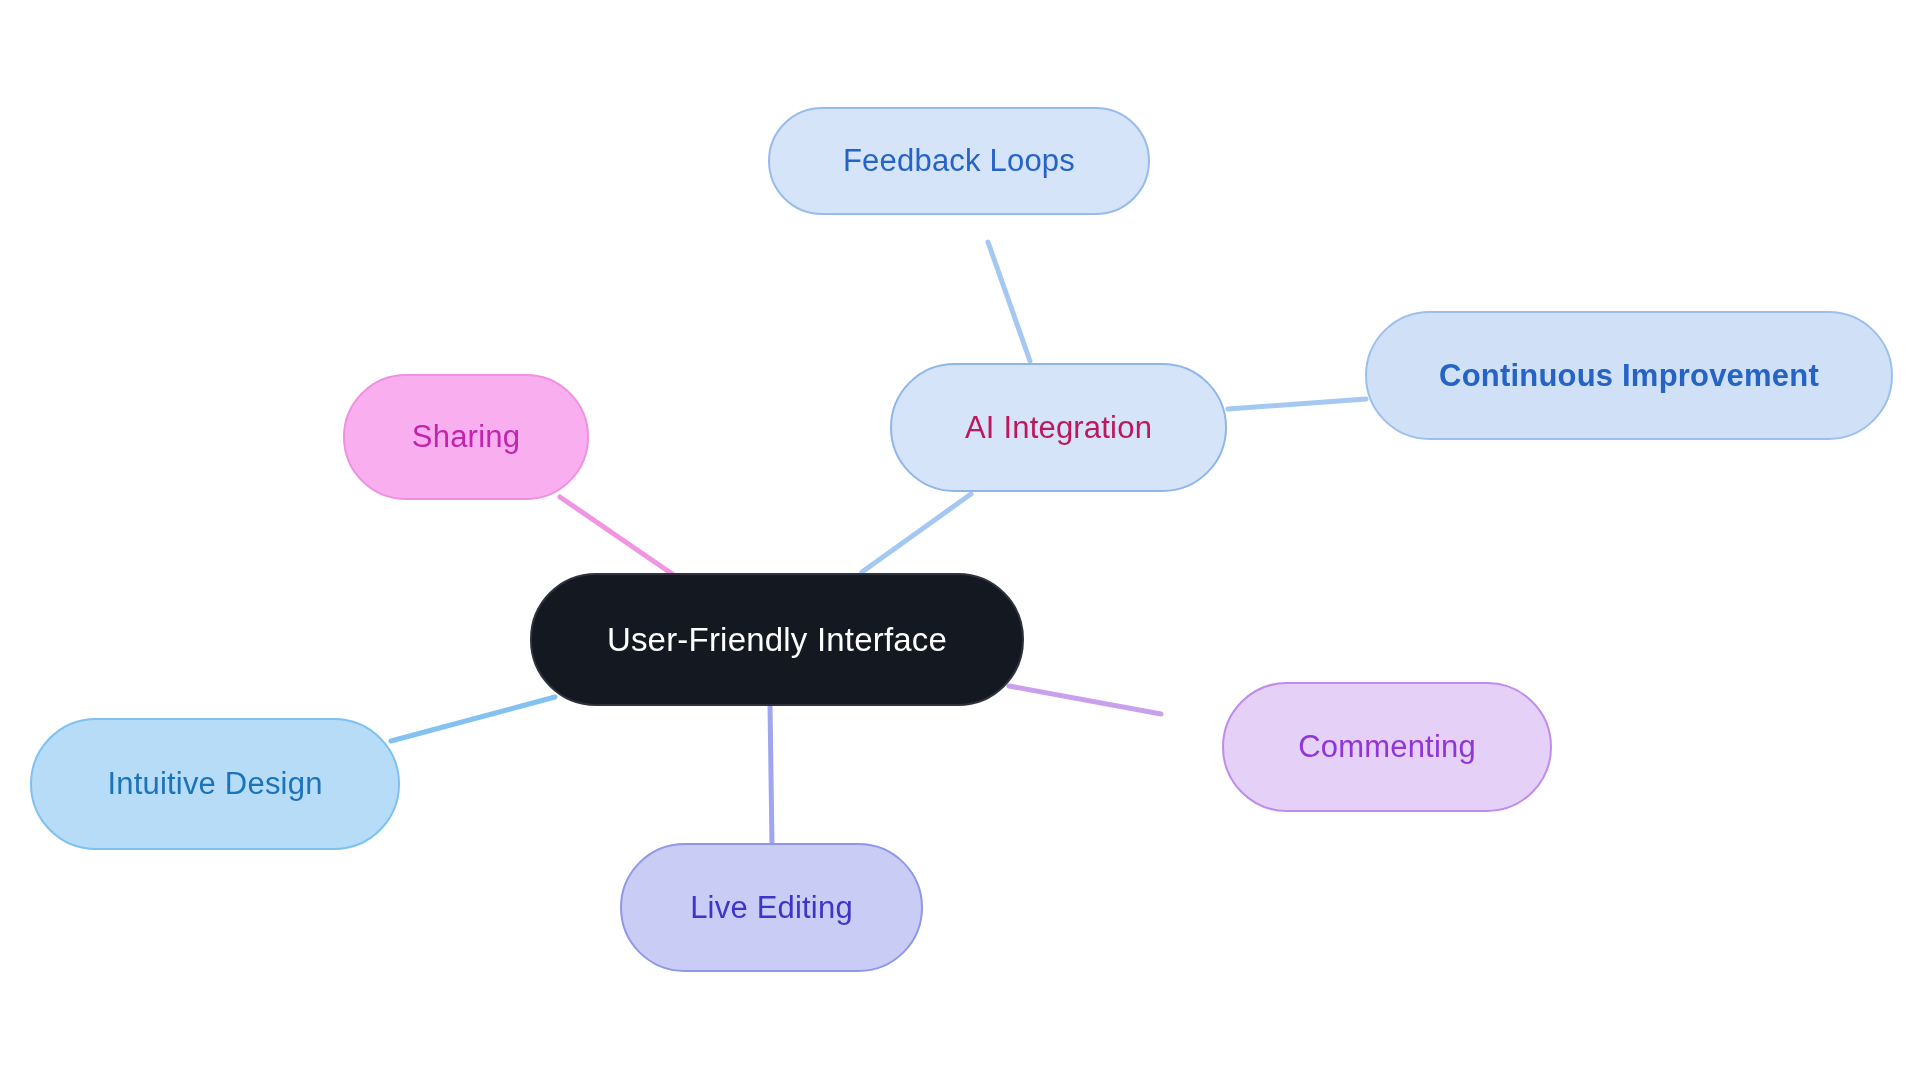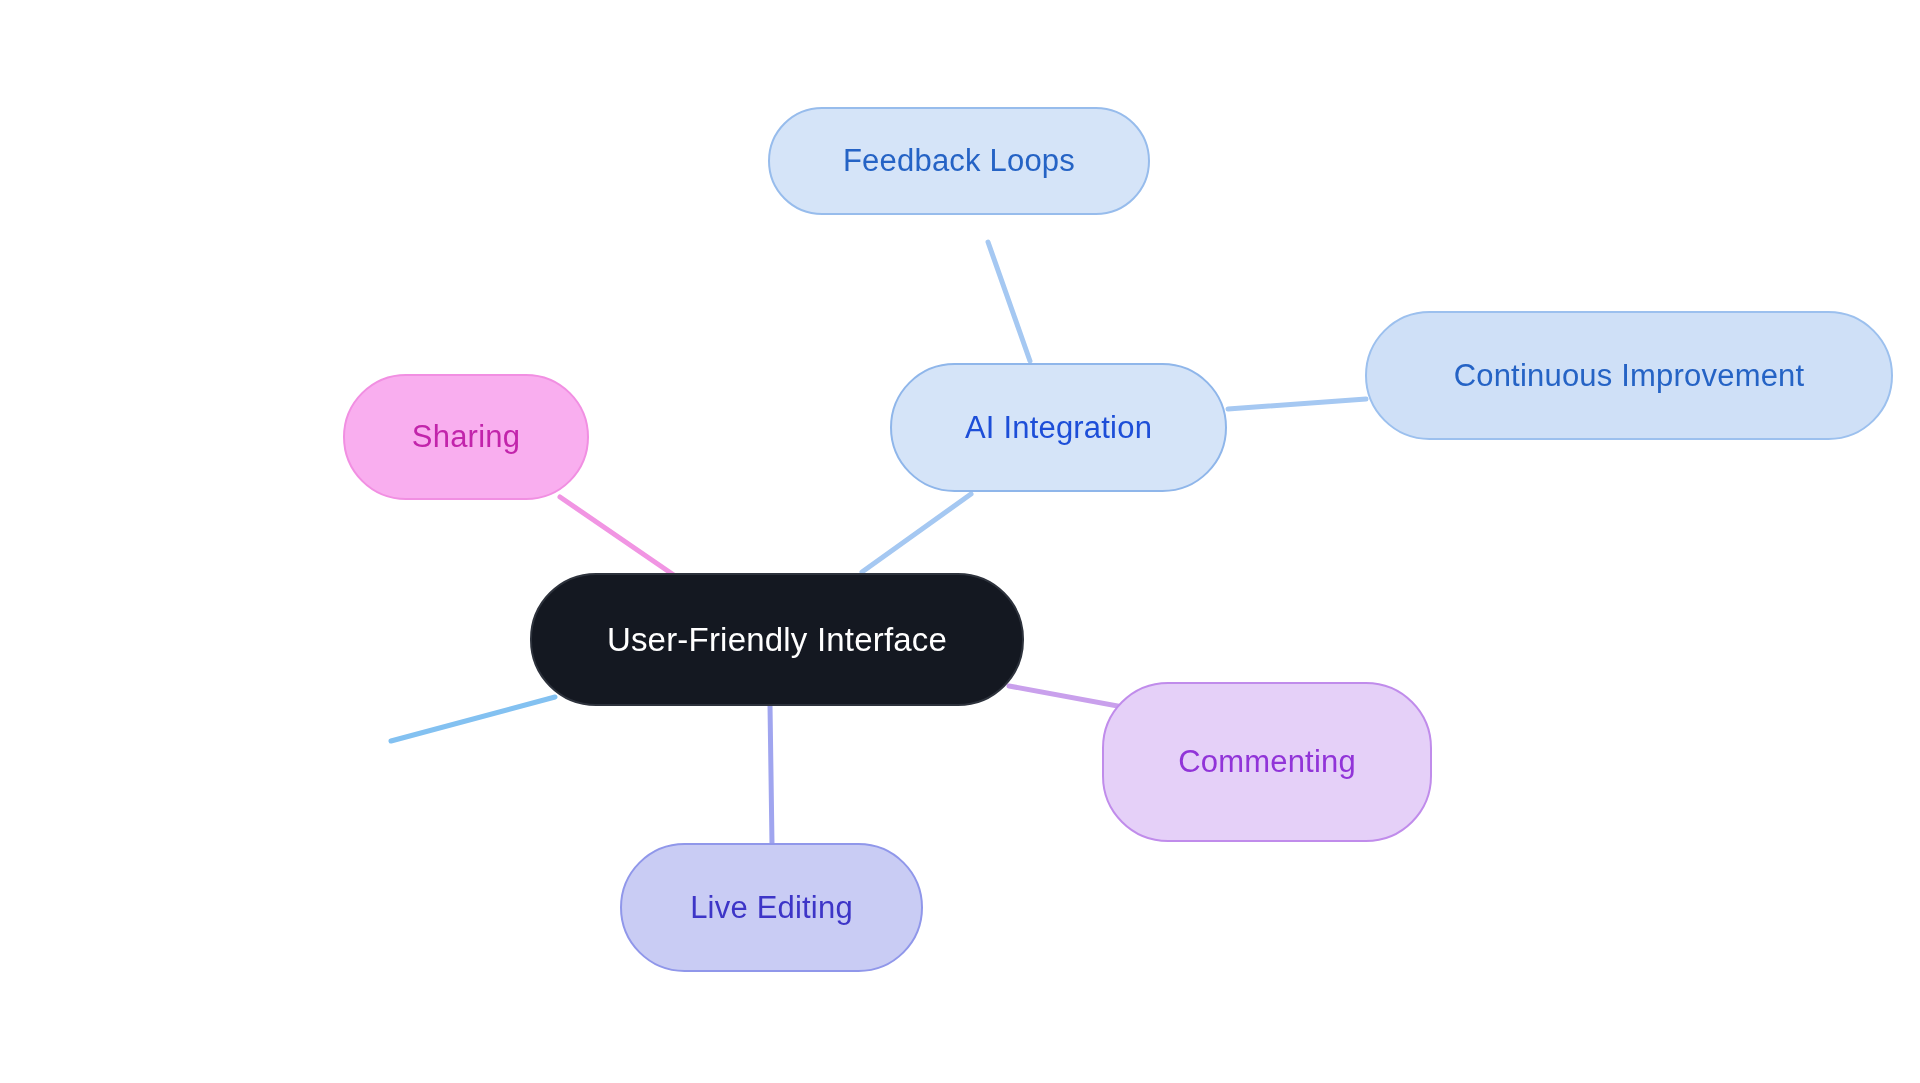--- a/index.html
+++ b/index.html
@@ -30,21 +30,21 @@
     letter-spacing: 0.2px;
     cursor: pointer;
     user-select: none;
   }
   .node span { white-space: nowrap; }
   .n-root        { left: 530px;  top: 573px; width: 494px; height: 133px; font-size: 33px; text-align: right; }
   .n-sharing     { left: 343px;  top: 374px; width: 246px; height: 126px; }
   .n-ai          { left: 890px;  top: 363px; width: 337px; height: 129px; }
   .n-feedback    { left: 768px;  top: 107px; width: 382px; height: 108px; }
   .n-continuous  { left: 1365px; top: 311px; width: 528px; height: 129px; }
-  .n-commenting  { left: 1102px; top: 682px; width: 330px; height: 160px; }
+  .n-commenting  { left: 1222px; top: 682px; width: 330px; height: 130px; }
   .n-live        { left: 620px;  top: 843px; width: 303px; height: 129px; }
   .n-intuitive   { left: 30px;   top: 718px; width: 370px; height: 132px; }
 </style>
 </head>
 <body style="background: rgb(255, 255, 255);">
 
 <div class="canvas">
 
   <svg class="edges" viewBox="0 0 1920 1083" fill="none">
     <line x1="560" y1="497" x2="681" y2="580" stroke-width="5" stroke-linecap="round" stroke="#f195e3"></line>
@@ -53,38 +53,41 @@
     <line x1="1228" y1="409" x2="1366" y2="399" stroke-width="5" stroke-linecap="round" stroke="#a5c8f2"></line>
     <line x1="1009" y1="686" x2="1161" y2="714" stroke-width="5" stroke-linecap="round" stroke="#c9a0ec"></line>
     <line x1="770" y1="705" x2="772" y2="844" stroke-width="5" stroke-linecap="round" stroke="#a0a5ef"></line>
     <line x1="555" y1="697" x2="391" y2="741" stroke-width="5" stroke-linecap="round" stroke="#83c1f1"></line>
   </svg>
 
   <div class="node n-feedback" style="background: rgb(213, 228, 248); border-color: rgb(151, 188, 236); color: rgb(37, 99, 197);">
     <span>Feedback Loops</span>
   </div>
 
-  <div class="node n-continuous" style="background: rgb(207, 224, 247); border-color: rgb(156, 192, 238); color: rgb(37, 99, 197);">
+  <div class="node n-continuous" style="background: rgb(207, 224, 247); border-color: rgb(156, 192, 238); color: rgb(37, 99, 197); font-weight: bold;">
     <span>Continuous Improvement</span>
   </div>
 
-  <div class="node n-ai" style="background: rgb(213, 228, 248); border-color: rgb(143, 182, 234); color: #1d4ed8;">
+  <div class="node n-ai" style="background: rgb(213, 228, 248); border-color: rgb(143, 182, 234); color: #be185d;">
     <span>AI Integration</span>
   </div>
 
   <div class="node n-sharing" style="background: rgb(249, 174, 239); border-color: rgb(241, 143, 226); color: rgb(194, 36, 171);">
     <span>Sharing</span>
   </div>
 
   <div class="node n-root" style="background: rgb(20, 24, 33); border-color: rgb(45, 50, 60); color: rgb(255, 255, 255);">
     <span>User-Friendly Interface</span>
   </div>
 
   <div class="node n-commenting" style="background: rgb(229, 208, 248); border-color: rgb(192, 140, 235); color: rgb(145, 52, 216);">
     <span>Commenting</span>
   </div>
 
   <div class="node n-live" style="background: rgb(201, 204, 244); border-color: rgb(144, 151, 234); color: rgb(61, 53, 199);">
     <span>Live Editing</span>
   </div>
 
+  <div class="node n-intuitive" style="background: rgb(183, 220, 247); border-color: rgb(126, 193, 240); color: rgb(27, 115, 185);">
+    <span>Intuitive Design</span>
+  </div>
 
 </div>
 
 </body></html>

